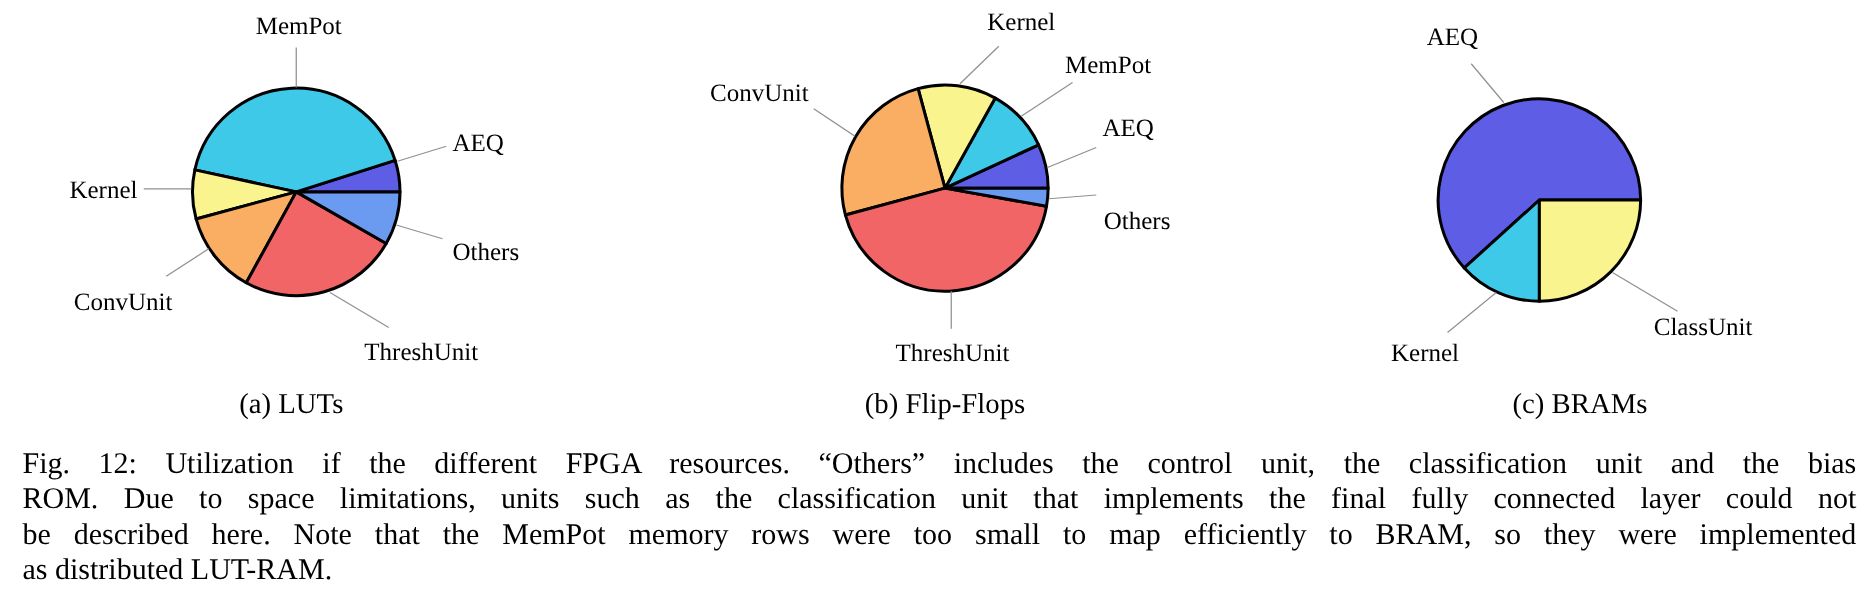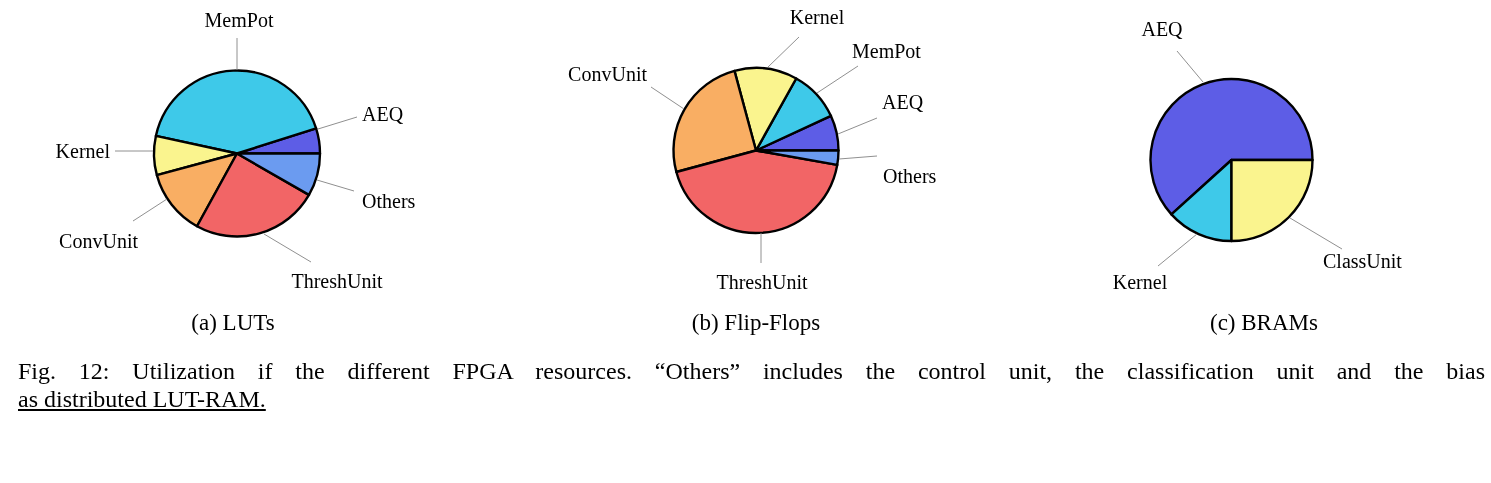--- a/index.html
+++ b/index.html
@@ -42,21 +42,20 @@
     line-height: 28.4px;
   }
   .cap-line {
     text-align: justify;
     text-align-last: justify;
     margin-left: 12px;
   }
   .cap-line.last {
     text-align: center;
     text-align-last: left;
-    text-decoration: underline;
   }
 </style>
 </head>
 <body>
 
 <div class="figure-wrap">
 
   <svg id="charts-svg" width="1491" height="350" viewBox="0 0 1491 350">
       <g>
         <path d="M 237 153.5 L 320.00 153.50 A 83 83 0 0 0 316.10 128.35 Z" fill="#5D5DE6" stroke="#000000" stroke-width="2.4" stroke-linejoin="round"></path>
@@ -109,16 +108,18 @@
         <line x1="1290" y1="218" x2="1342" y2="249" stroke="#909090" stroke-width="1"></line>
         <text x="1162" y="36" text-anchor="middle" class="pie-label">AEQ</text>
         <text x="1140" y="289" text-anchor="middle" class="pie-label">Kernel</text>
         <text x="1323" y="268" text-anchor="start" class="pie-label">ClassUnit</text>
         <text x="1264" y="330" text-anchor="middle" class="pie-title">(c) BRAMs</text>
       </g>
     </svg>
 
   <div class="caption">
     <div class="cap-line">Fig. 12: Utilization if the different FPGA resources. “Others” includes the control unit, the classification unit and the bias</div>
+    <div class="cap-line">ROM. Due to space limitations, units such as the classification unit that implements the final fully connected layer could not</div>
+    <div class="cap-line">be described here. Note that the MemPot memory rows were too small to map efficiently to BRAM, so they were implemented</div>
     <div class="cap-line last">as distributed LUT-RAM.</div>
   </div>
 
 </div>
 
 </body></html>

